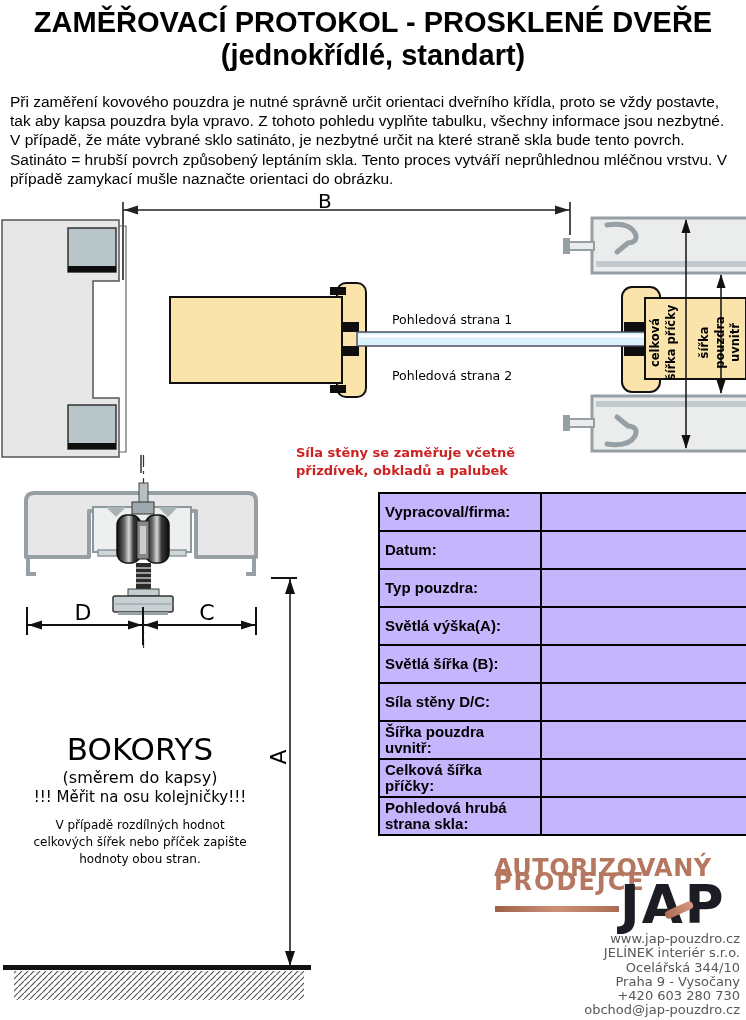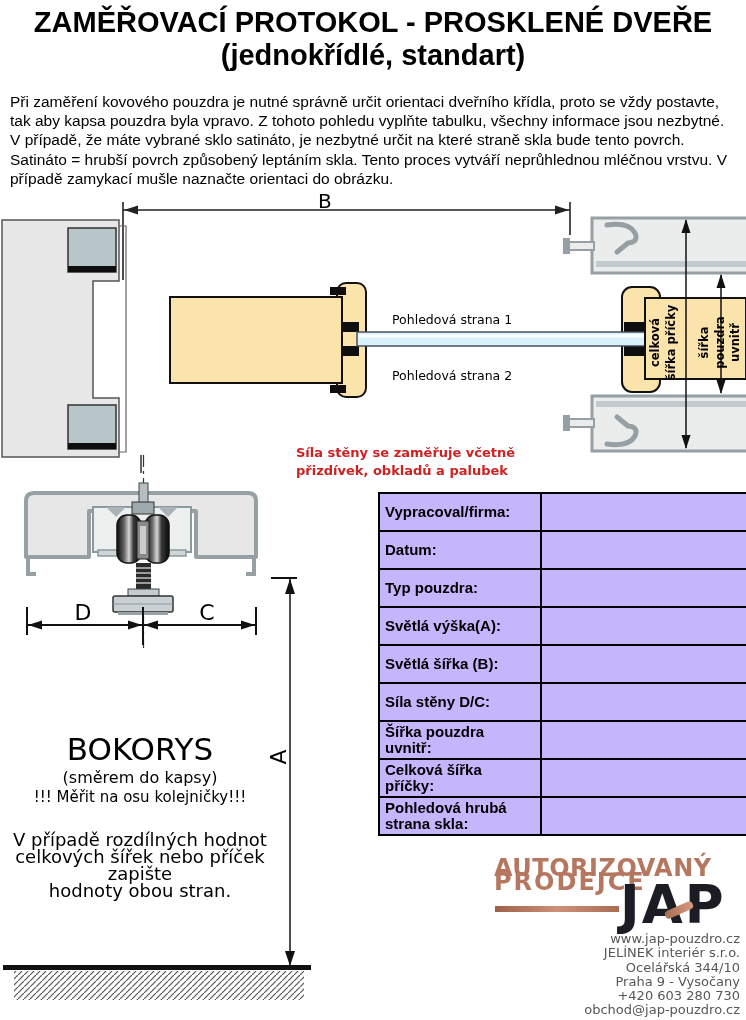--- a/index.html
+++ b/index.html
@@ -16,21 +16,21 @@
             font-size:13px;font-weight:bold;line-height:17.5px;margin-top:25px;}
   .rot{transform:rotate(-90deg);transform-origin:0 0;text-align:center;
        font-weight:bold;font-size:11.5px;line-height:15.5px;}
   .dim-dc{font-size:22px;width:34px;text-align:center;}
   .dim-a{left:266px;top:779px;width:44px;transform:rotate(-90deg);transform-origin:0 0;
          font-size:22px;text-align:center;}
   .bok{left:10px;width:260px;text-align:center;}
   .bok-title{top:731px;font-size:31px;}
   .bok-sub{top:768px;font-size:16px;}
   .bok-warn{top:788px;font-size:15px;text-align:center;}
-  .bok-note{top:817px;font-size:18px;line-height:17px;margin-top:14px;}
+  .bok-note{top:817px;font-size:12px;line-height:17px;}
   table.form{position:absolute;left:378px;top:492px;border-collapse:collapse;table-layout:fixed;width:358px;}
   table.form td{border:2px solid #000;height:34px;padding:1px 5px;vertical-align:middle;background:#c4b5fd;}
   td.lbl{width:150px;font-family:"Liberation Sans",sans-serif;font-weight:bold;font-size:15px;line-height:16.5px;}
   td.val{width:196px;}
   .badge1{left:494px;top:854px;width:230px;color:var(--copper);font-weight:bold;font-size:24px;letter-spacing:0.5px;}
   .badge2{left:494px;top:868px;width:230px;color:var(--copper);font-weight:bold;font-size:24px;letter-spacing:2px;}
   .badge-bar{left:495px;top:906px;width:124px;height:6px;
              background:linear-gradient(90deg,#9c6248,#cf9078,#a96c52);}
   .brand{left:620px;top:878px;width:126px;color:var(--brand-dark);
          font-weight:bold;font-size:53px;letter-spacing:2px;line-height:53px;}

